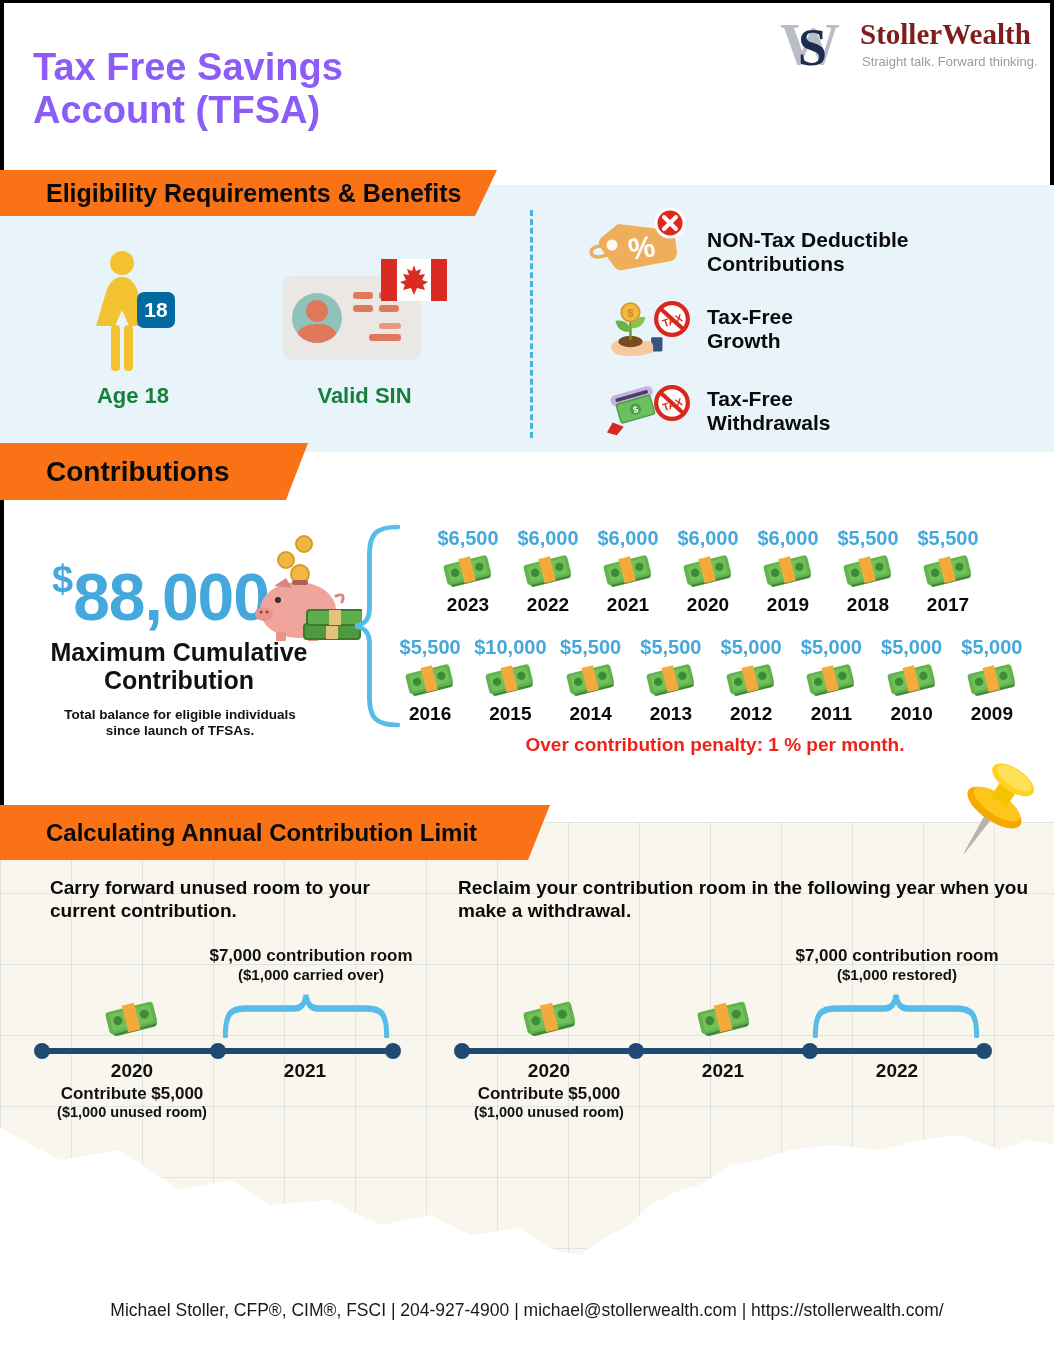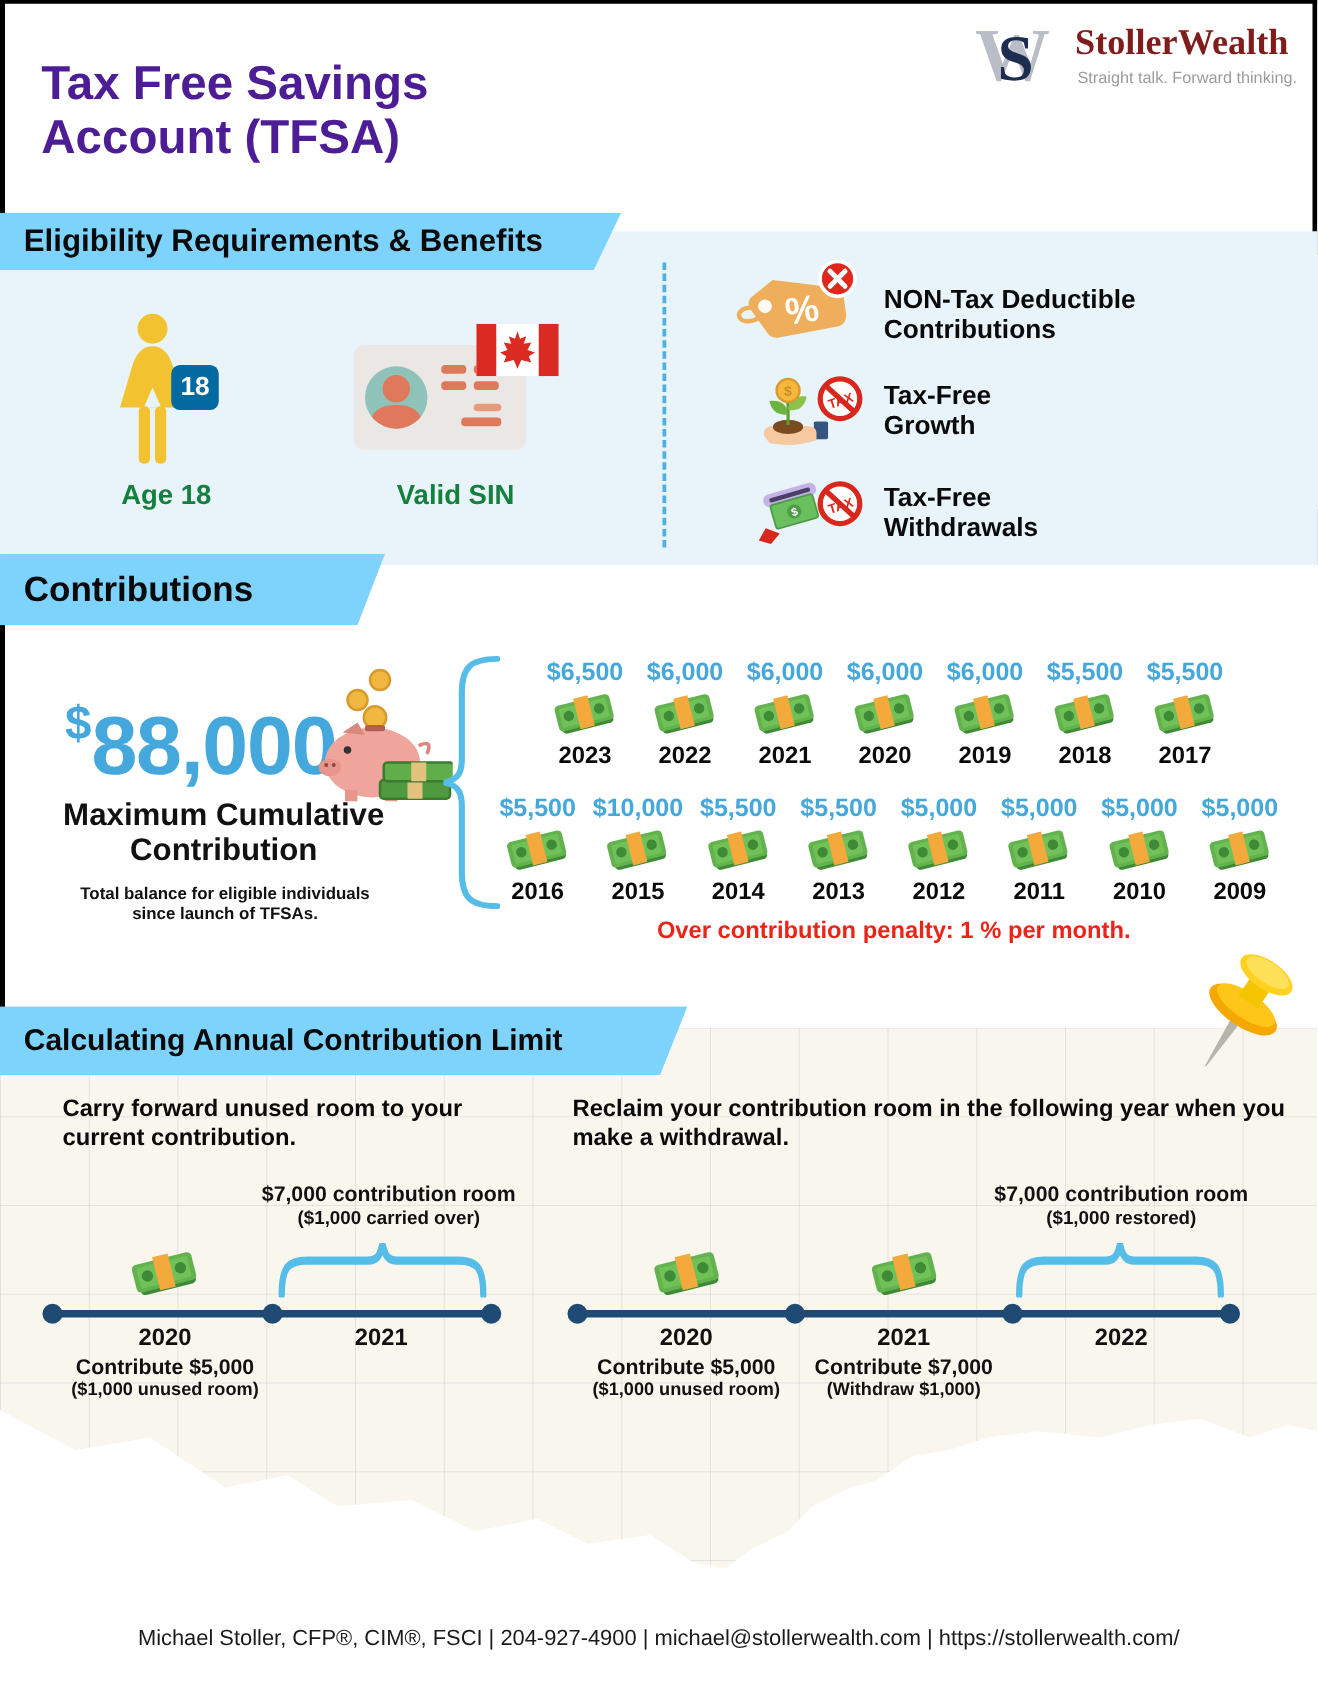--- a/index.html
+++ b/index.html
@@ -2,30 +2,30 @@
 <html><head>
 <meta charset="utf-8">
 <style>
   html,body{margin:0;padding:0;background:#ffffff;}
   #page{position:relative;width:1054px;height:1364px;background:#ffffff;overflow:hidden;
         font-family:"Liberation Sans", sans-serif;color:#111;}
   .abs{position:absolute;}
   
   .frame{background:#000;}
   
-  .title{left:33px;top:46px;width:380px;font-size:38px;font-weight:bold;line-height:1.12;color:#4c1d95;}
+  .title{left:33px;top:46px;width:380px;font-size:38px;font-weight:bold;line-height:1.12;color:#8b5cf6;}
   .logo{left:780px;top:12px;width:260px;height:66px;}
   .logo-mark{position:absolute;left:0;top:0;width:72px;height:64px;font-family:"Liberation Serif",serif;}
   .logo-w{position:absolute;left:0;top:-2px;font-size:60px;font-weight:bold;color:#b9bdc6;}
   .logo-s{position:absolute;left:18px;top:6px;font-size:52px;font-weight:bold;color:#1d2d52;}
   .logo-name{position:absolute;left:80px;top:6px;font-family:"Liberation Serif",serif;font-size:29px;font-weight:bold;color:#7f1d1d;}
   .logo-tag{position:absolute;left:82px;top:42px;font-size:13px;color:#9b9b9b;}
   
-  .banner{background:#7dd3fc;box-shadow:0 2px 4px rgba(0,0,0,.25);display:flex;align-items:center;
-          padding-left:19px;box-sizing:border-box;font-weight:bold;color:#0a0a0a;}
+  .banner{background:#f97316;box-shadow:0 2px 4px rgba(0,0,0,.25);display:flex;align-items:center;
+          padding-left:46px;box-sizing:border-box;font-weight:bold;color:#0a0a0a;}
   .banner.slant{clip-path:polygon(0 0,100% 0,calc(100% - 22px) 100%,0 100%);box-shadow:none;
                 filter:drop-shadow(0 2px 3px rgba(0,0,0,.25));}
   #banner-elig{left:0;top:170px;width:497px;height:46px;font-size:25px;}
   #banner-contrib{left:0;top:443px;width:308px;height:57px;font-size:28px;}
   #banner-calc{left:0;top:805px;width:550px;height:55px;font-size:24px;}
   
   .blue-panel{left:0;top:185px;width:1054px;height:267px;background:#e8f4f9;}
   .req-label{font-size:22px;font-weight:bold;text-align:center;color:#15803d;}
   .age-badge{left:137px;top:292px;width:38px;height:36px;background:#0369a1;border-radius:7px;
              color:#fff;font-size:21px;font-weight:bold;display:flex;align-items:center;justify-content:center;}
@@ -409,20 +409,16 @@
   <div class="abs tl-dot" style="left:628px;"></div>
   <div class="abs tl-dot" style="left:802px;"></div>
   <div class="abs tl-dot" style="left:976px;"></div>
   <div class="abs tl-year" style="left:489px;">2020</div>
   <div class="abs tl-year" style="left:663px;">2021</div>
   <div class="abs tl-year" style="left:837px;">2022</div>
   <div class="abs tl-note" style="left:464px;width:170px;">
     <div class="l1">Contribute $5,000</div>
     <div class="l2">($1,000 unused room)</div>
   </div>
-  <div class="abs tl-note" style="left:638px;width:170px;">
-    <div class="l1">Contribute $7,000</div>
-    <div class="l2">(Withdraw $1,000)</div>
-  </div>
 
   <div class="abs footer">Michael Stoller, CFP®, CIM®, FSCI | 204-927-4900 | michael@stollerwealth.com | https://stollerwealth.com/</div>
 
 </div>
 
 </body></html>

